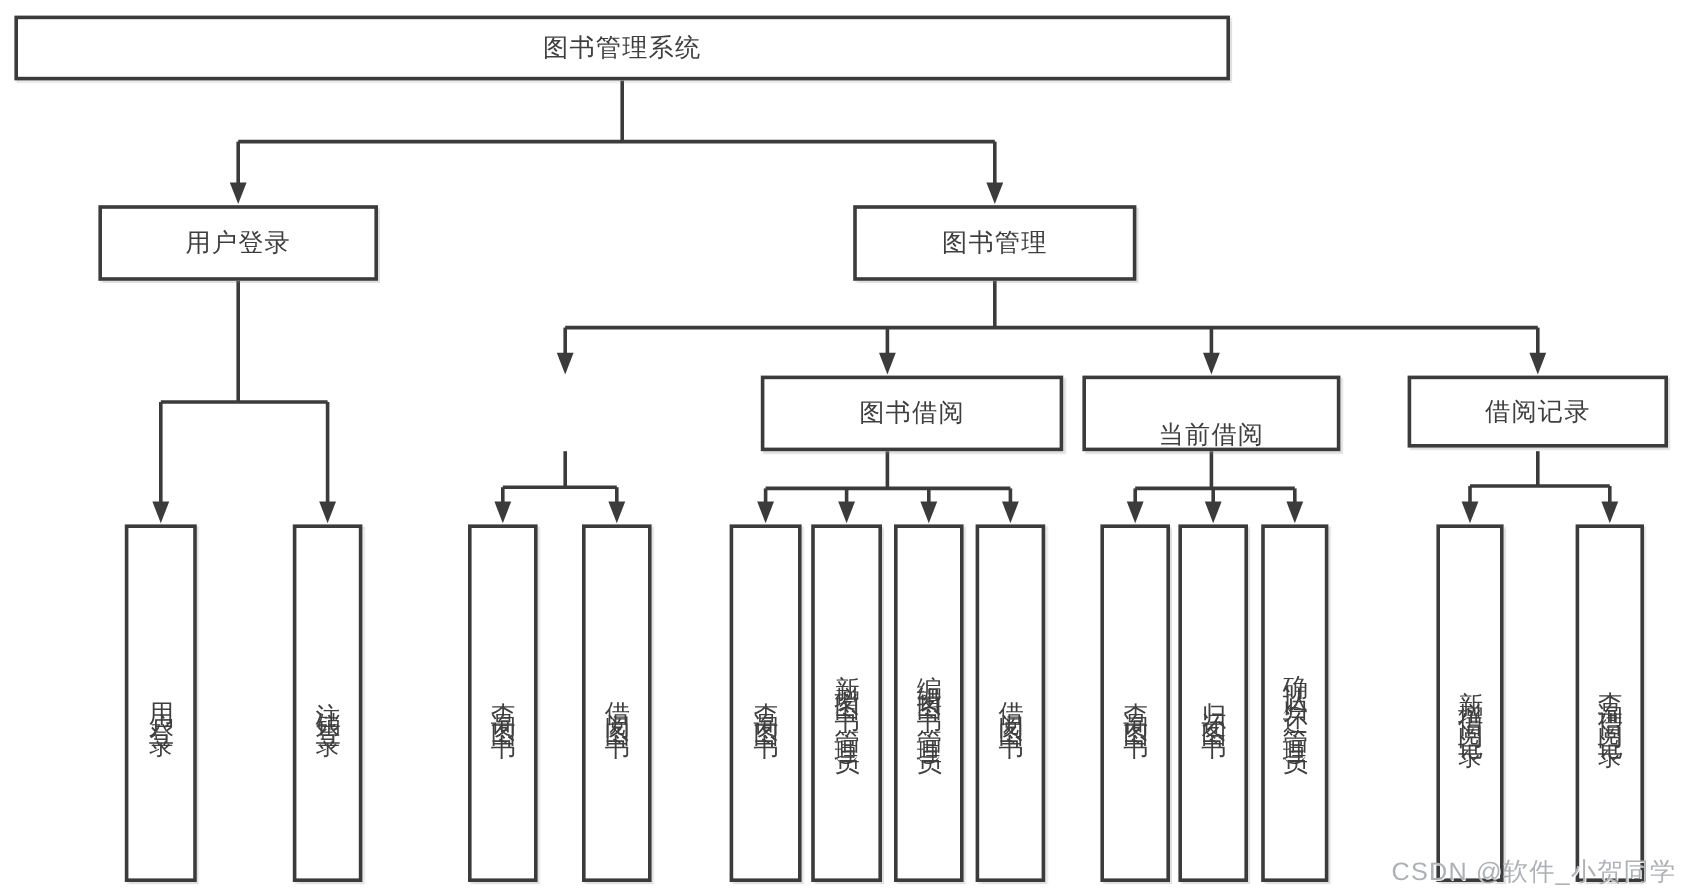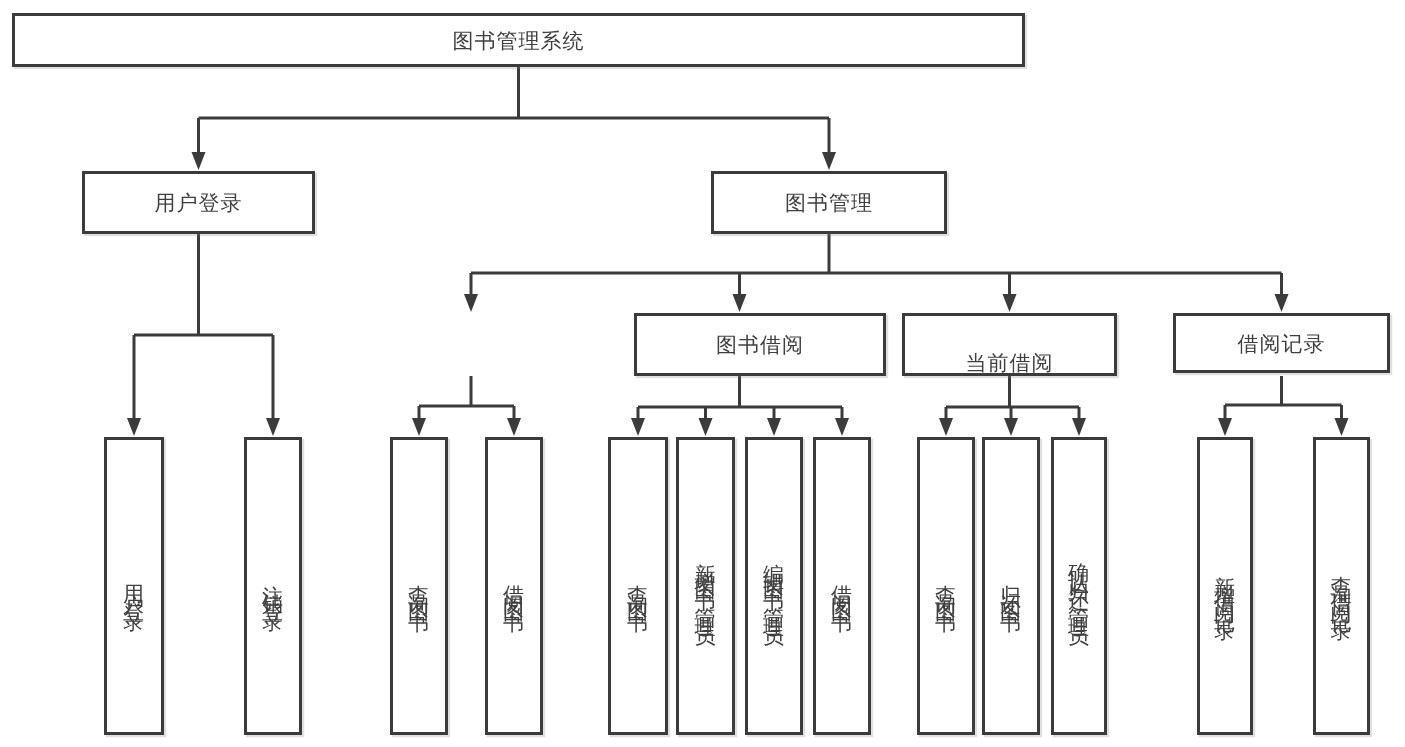--- a/index.html
+++ b/index.html
@@ -181,14 +181,15 @@
     <span class="lbl">确认归还（管理员）</span>
   </div>
 
   <div class="node leaf" style="left:1197px; top:437px; width:56px; height:298px;">
     <span class="lbl">新增借阅记录</span>
   </div>
   <div class="node leaf" style="left:1313px; top:437px; width:57px; height:298px;">
     <span class="lbl">查询借阅记录</span>
   </div>
 
+  <div class="watermark">CSDN @软件_小贺同学</div>
 
 </div>
 
 </body></html>

